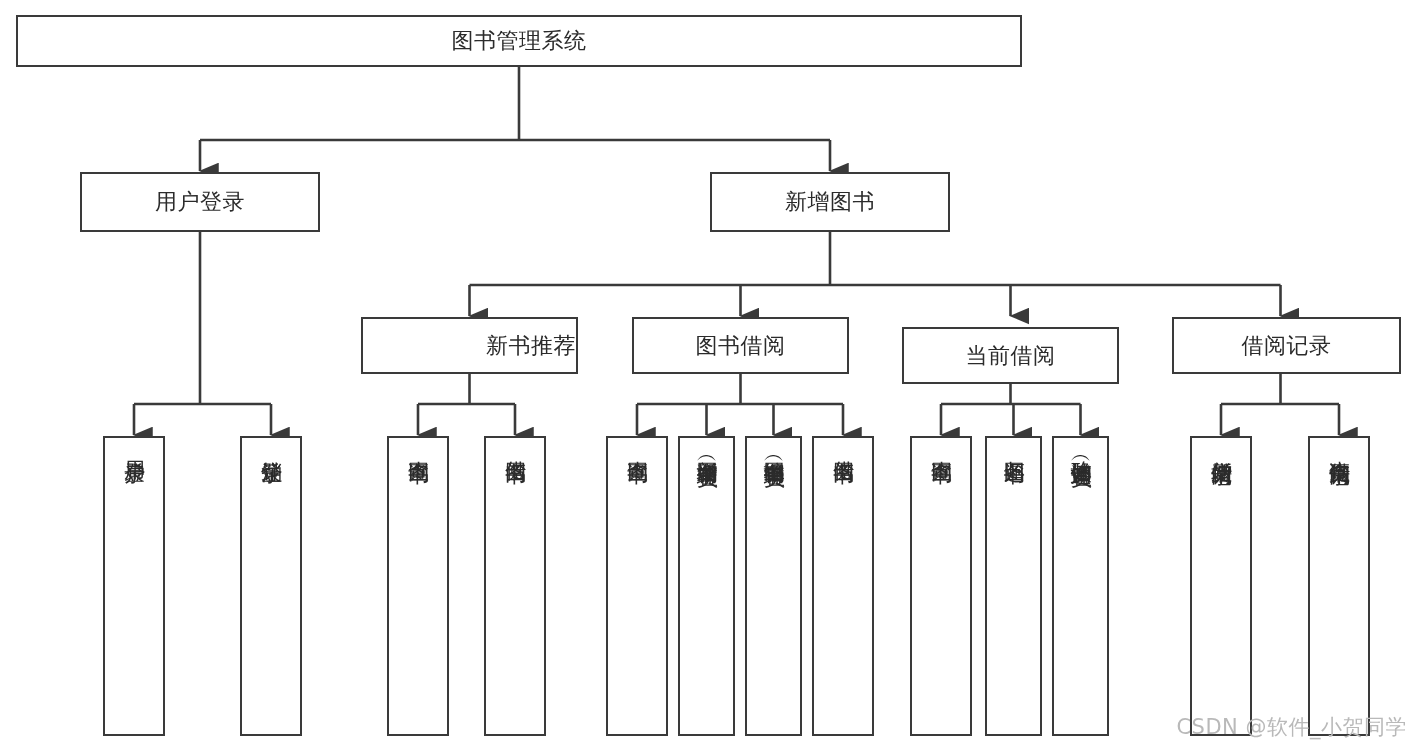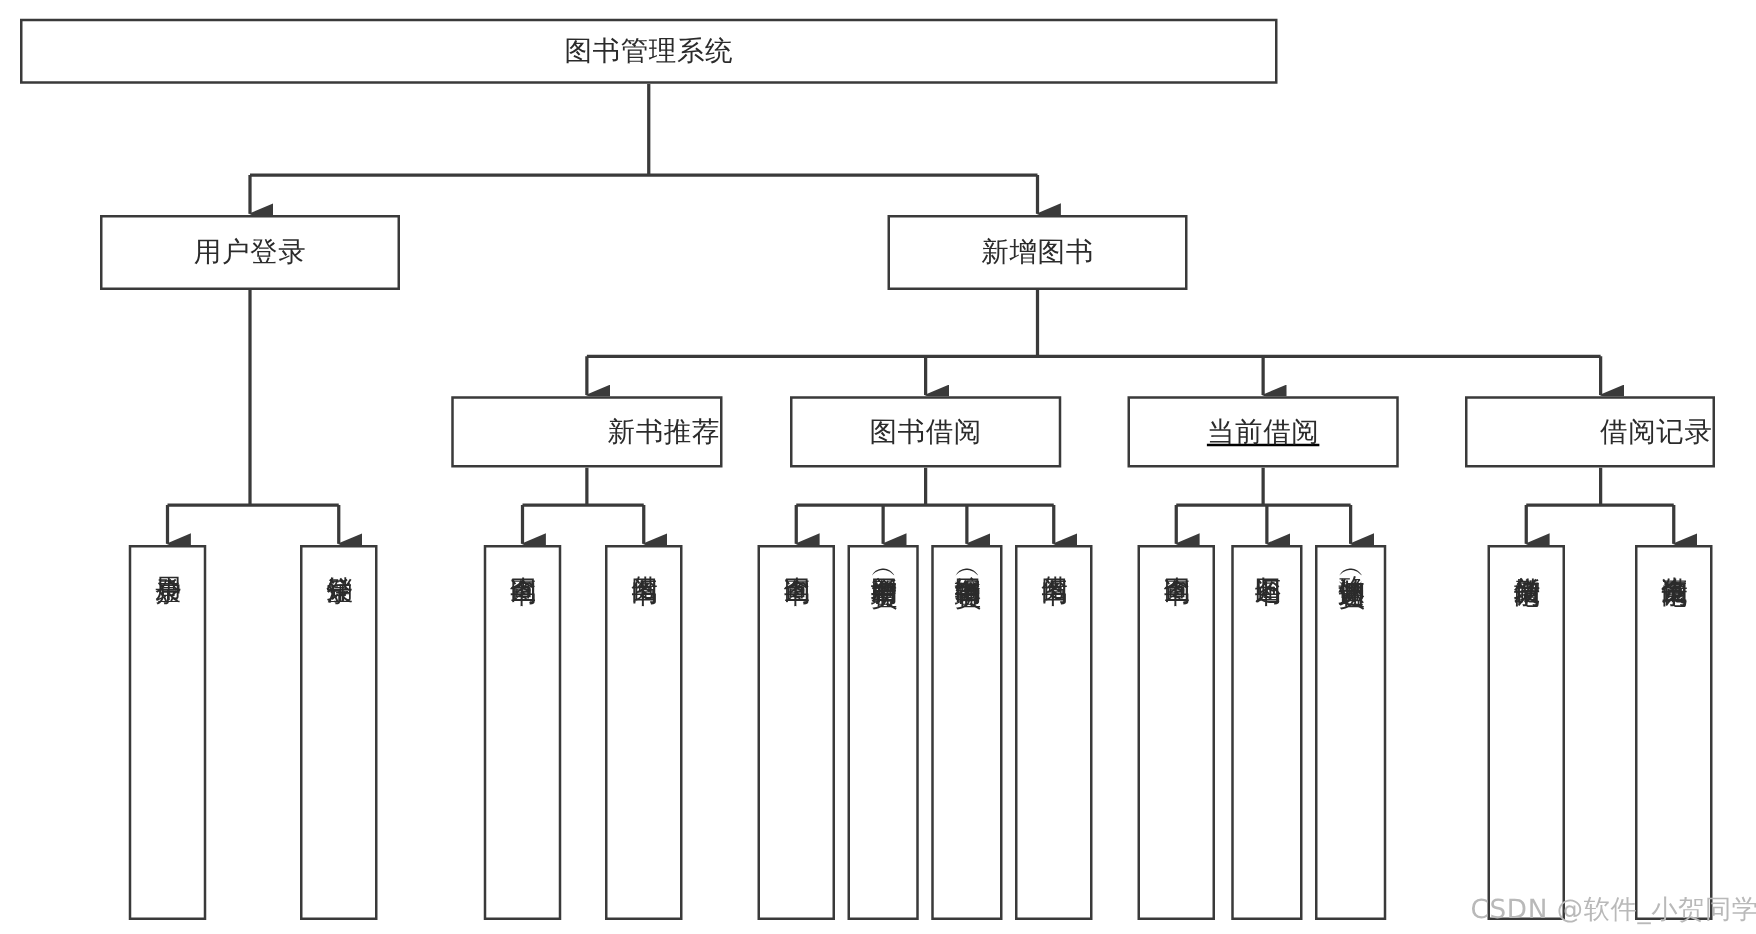--- a/index.html
+++ b/index.html
@@ -128,24 +128,24 @@
       </div>
       <div class="node level-1" style="left: 710px; top: 172px; width: 240px; height: 60px;">
         <span class="node-label">新增图书</span>
       </div>
       <div class="node level-2" style="left: 361px; top: 317px; width: 217px; height: 57px; justify-content: flex-end;">
         <span class="node-label">新书推荐</span>
       </div>
       <div class="node level-2" style="left: 632px; top: 317px; width: 217px; height: 57px;">
         <span class="node-label">图书借阅</span>
       </div>
-      <div class="node level-2" style="left: 902px; top: 317px; width: 217px; height: 57px; text-decoration: underline;">
+      <div class="node level-2" style="left: 902px; top: 327px; width: 217px; height: 57px;">
         <span class="node-label">当前借阅</span>
       </div>
-      <div class="node level-2" style="left: 1172px; top: 317px; width: 200px; height: 57px; justify-content: flex-end;">
+      <div class="node level-2" style="left: 1172px; top: 317px; width: 229px; height: 57px;">
         <span class="node-label">借阅记录</span>
       </div>
       <div class="node level-3 leaf" style="left: 103px; top: 436px; width: 62px; height: 300px;">
         <span class="node-label">用户登录</span>
       </div>
       <div class="node level-3 leaf" style="left: 240px; top: 436px; width: 62px; height: 300px;">
         <span class="node-label">注销登录</span>
       </div>
       <div class="node level-3 leaf" style="left: 387px; top: 436px; width: 62px; height: 300px;">
         <span class="node-label">查询图书</span>

